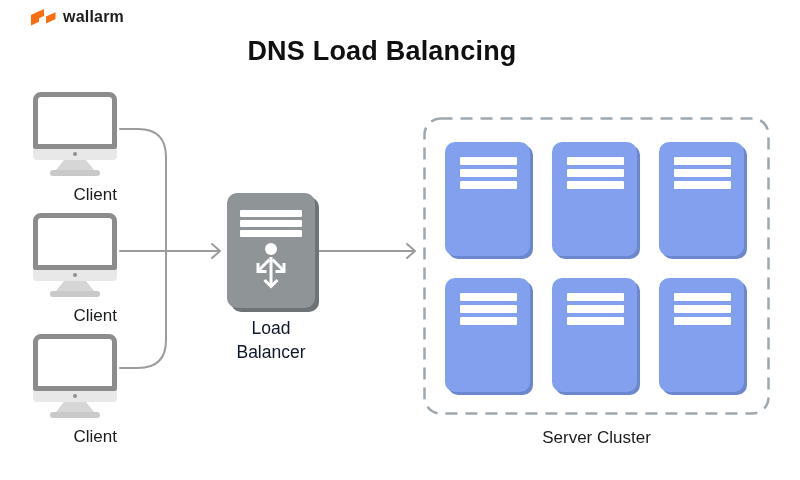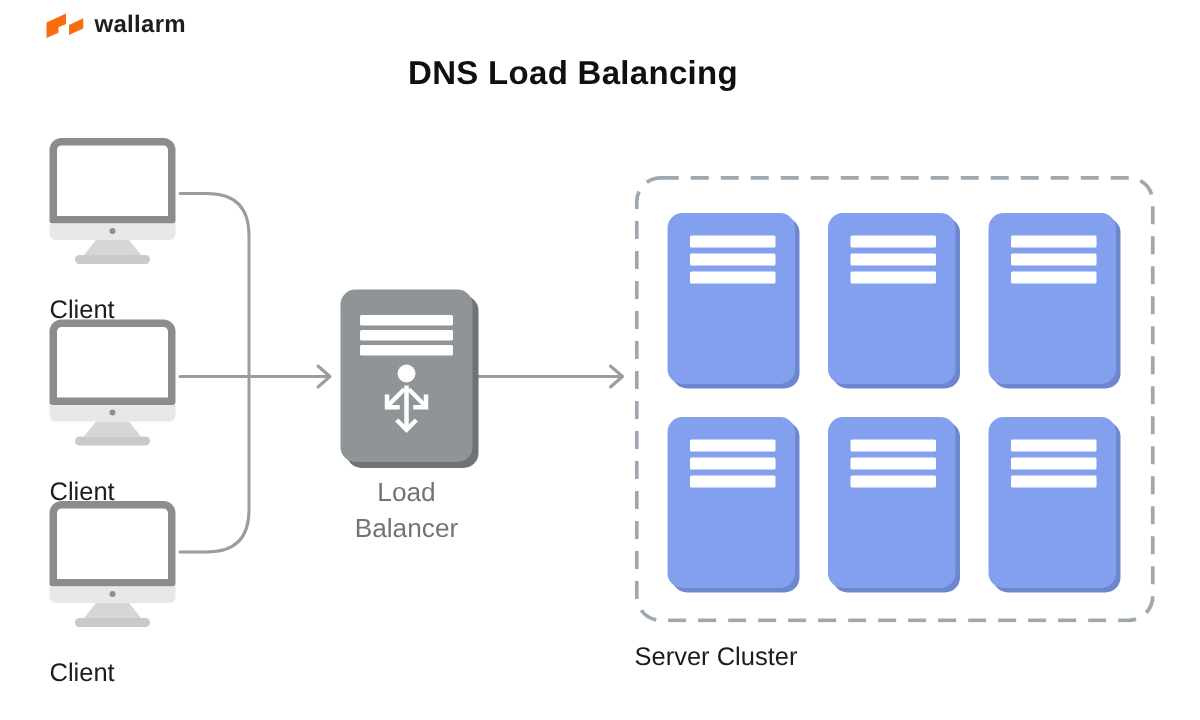--- a/index.html
+++ b/index.html
@@ -15,21 +15,21 @@
   .logo {
     position: absolute; left: 30px; top: 7px;
     display: flex; align-items: center; gap: 6px;
   }
   .logo .brand-text {
     font-size: 16px; font-weight: 700; letter-spacing: 0.2px; color: #1d1d1f; text-align: right;
   }
   .title {
     position: absolute; left: 0; top: 36px; width: 764px;
     text-align: center;
-    font-size: 22px; font-weight: 700; color: #101012;
+    font-size: 27px; font-weight: 700; color: #101012;
     letter-spacing: 0.2px;
   }
   
   .connectors { position: absolute; left: 0; top: 0; z-index: 1; }
   
   .client { position: absolute; left: 33px; width: 84px; z-index: 2; }
   .monitor { width: 84px; }
   .monitor .screen {
     box-sizing: border-box;
     width: 84px; height: 57px;
@@ -55,22 +55,22 @@
     border-left: 8px solid transparent;
     border-right: 8px solid transparent;
   }
   .monitor .base {
     margin: 0 auto;
     width: 50px; height: 6px;
     background: #c9c9c9;
     border-radius: 3px;
   }
   .node-label {
-    margin-top: 21px;
-    text-align: left;
+    margin-top: 9px;
+    text-align: right;
     font-size: 17px; color: #1b1c1e;
   }
   
   .lb {
     position: absolute; left: 227px; top: 193px;
     box-sizing: border-box;
     width: 88px; height: 115px;
     background: #8f9497;
     border-radius: 10px;
     box-shadow: 4px 4px 0 #6e7376;
@@ -79,21 +79,21 @@
   }
   .lb .bar {
     display: block;
     height: 7px; margin-bottom: 3px;
     background: #ffffff; border-radius: 1px;
   }
   .lb .lb-icon-wrap { margin-top: 5px; text-align: center; }
   .lb-label {
     position: absolute; left: 231px; top: 316px; width: 80px;
     text-align: center;
-    font-size: 17.5px; line-height: 24px; color: #737373;
+    font-size: 17.5px; line-height: 24px; color: #0f172a;
     z-index: 2;
   }
   
   .cluster {
     position: absolute; left: 423px; top: 117px;
     width: 347px; height: 298px;
     z-index: 2;
   }
   .cluster .boundary { position: absolute; left: 0; top: 0; }
   .server-grid {
@@ -111,20 +111,21 @@
     box-shadow: 3px 3px 0 #6d87ce;
     padding: 15px 13px 0 15px;
   }
   .server .bar {
     display: block;
     height: 8px; margin-bottom: 4px;
     background: #ffffff; border-radius: 1px;
   }
   .cluster-label {
     position: absolute; left: 423px; top: 428px; width: 347px;
+    text-align: center;
     font-size: 17px; color: #1b1c1e;
     z-index: 2;
   }
 </style>
 </head>
 <body>
 
 <svg class="connectors" width="800" height="480" viewBox="0 0 800 480">
 
   <path d="M120 129 L138 129 Q166 129 166 157 L166 340 Q166 368 138 368 L120 368" fill="none" stroke="#9c9c9c" stroke-width="2" stroke-linecap="round"></path>

